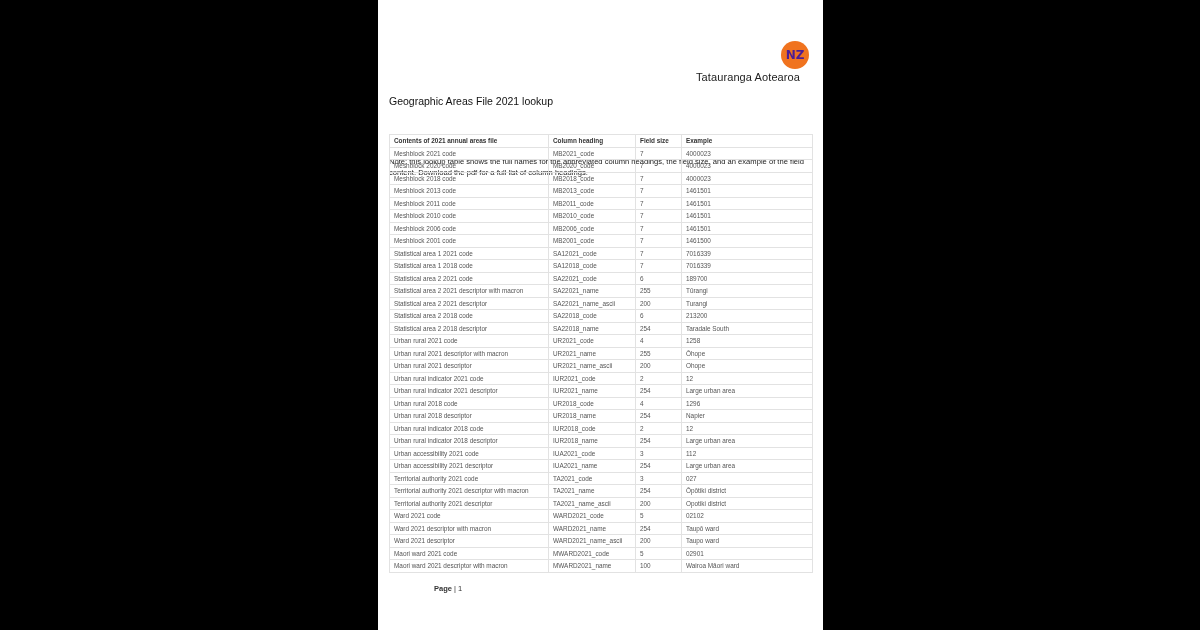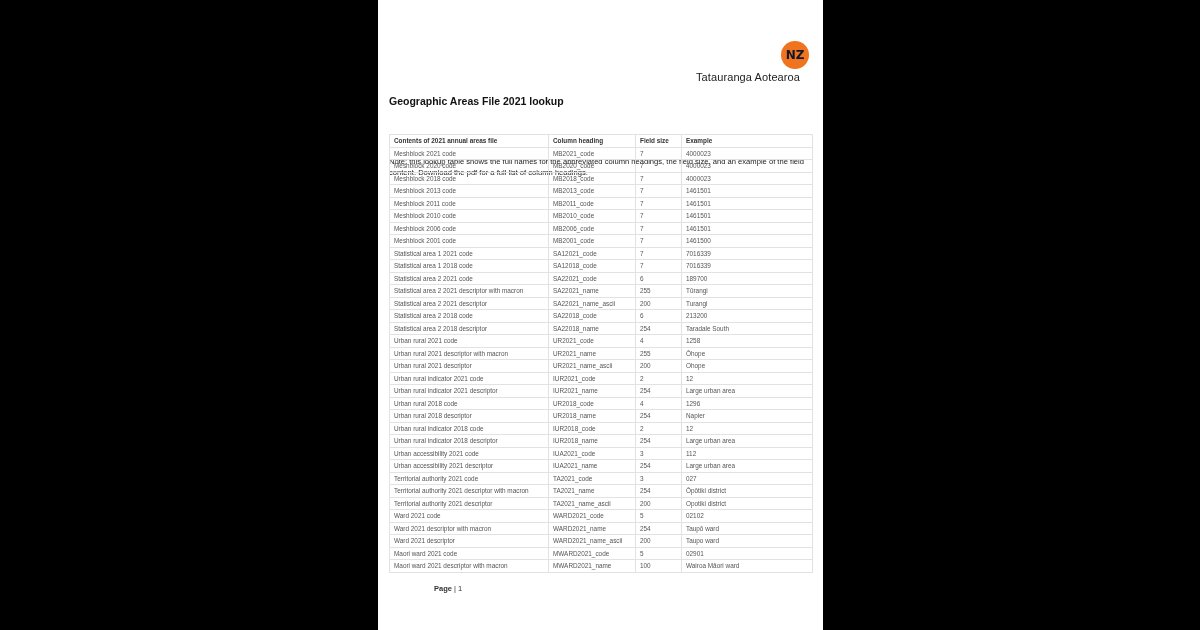--- a/index.html
+++ b/index.html
@@ -10,28 +10,28 @@
     .page {
       position: absolute; left: 378px; top: 0; width: 445px; height: 630px; background: #fff;
     }
     .logo { position: absolute; left: 317px; top: 36px; width: 120px; height: 52px; }
     .logo-word {
       position: absolute; left: 0; top: 0; font-family: "DejaVu Sans", sans-serif; font-weight: bold;
       font-size: 34px; line-height: 36px; color: #1a1a1a; letter-spacing: -1.5px;
     }
     .logo-badge {
       position: absolute; left: 86px; top: 5px; width: 28px; height: 28px; border-radius: 50%;
-      background: #f0731f; color: #0f172a; font-weight: bold; font-size: 12px; line-height: 28px;
+      background: #f0731f; color: #4c1d95; font-weight: bold; font-size: 12px; line-height: 28px;
       text-align: center; font-family: "DejaVu Sans", sans-serif;
     }
     .logo-sub {
       position: absolute; left: 1px; top: 35px; font-size: 11px; color: #222; letter-spacing: 0.1px; white-space: nowrap;
     }
     .title {
-      position: absolute; left: 11px; top: 95px; font-size: 10.5px; font-weight: bold; color: #111;
+      position: absolute; left: 11px; top: 95px; font-size: 10.5px; font-weight: normal; color: #111;
     }
     .note {
       position: absolute; left: 11px; top: 108px; width: 415px; font-size: 7.6px; line-height: 11px; color: #222; margin-top: 48px;
     }
     table.lookup {
       position: absolute; left: 11px; top: 134px; width: 424px; border-collapse: collapse;
       font-size: 6.4px; color: #555;
     }
     table.lookup td, table.lookup th {
       border: 1px solid #e2e2e2; height: 11.5px; padding: 0 4px; text-align: left; font-weight: normal;

